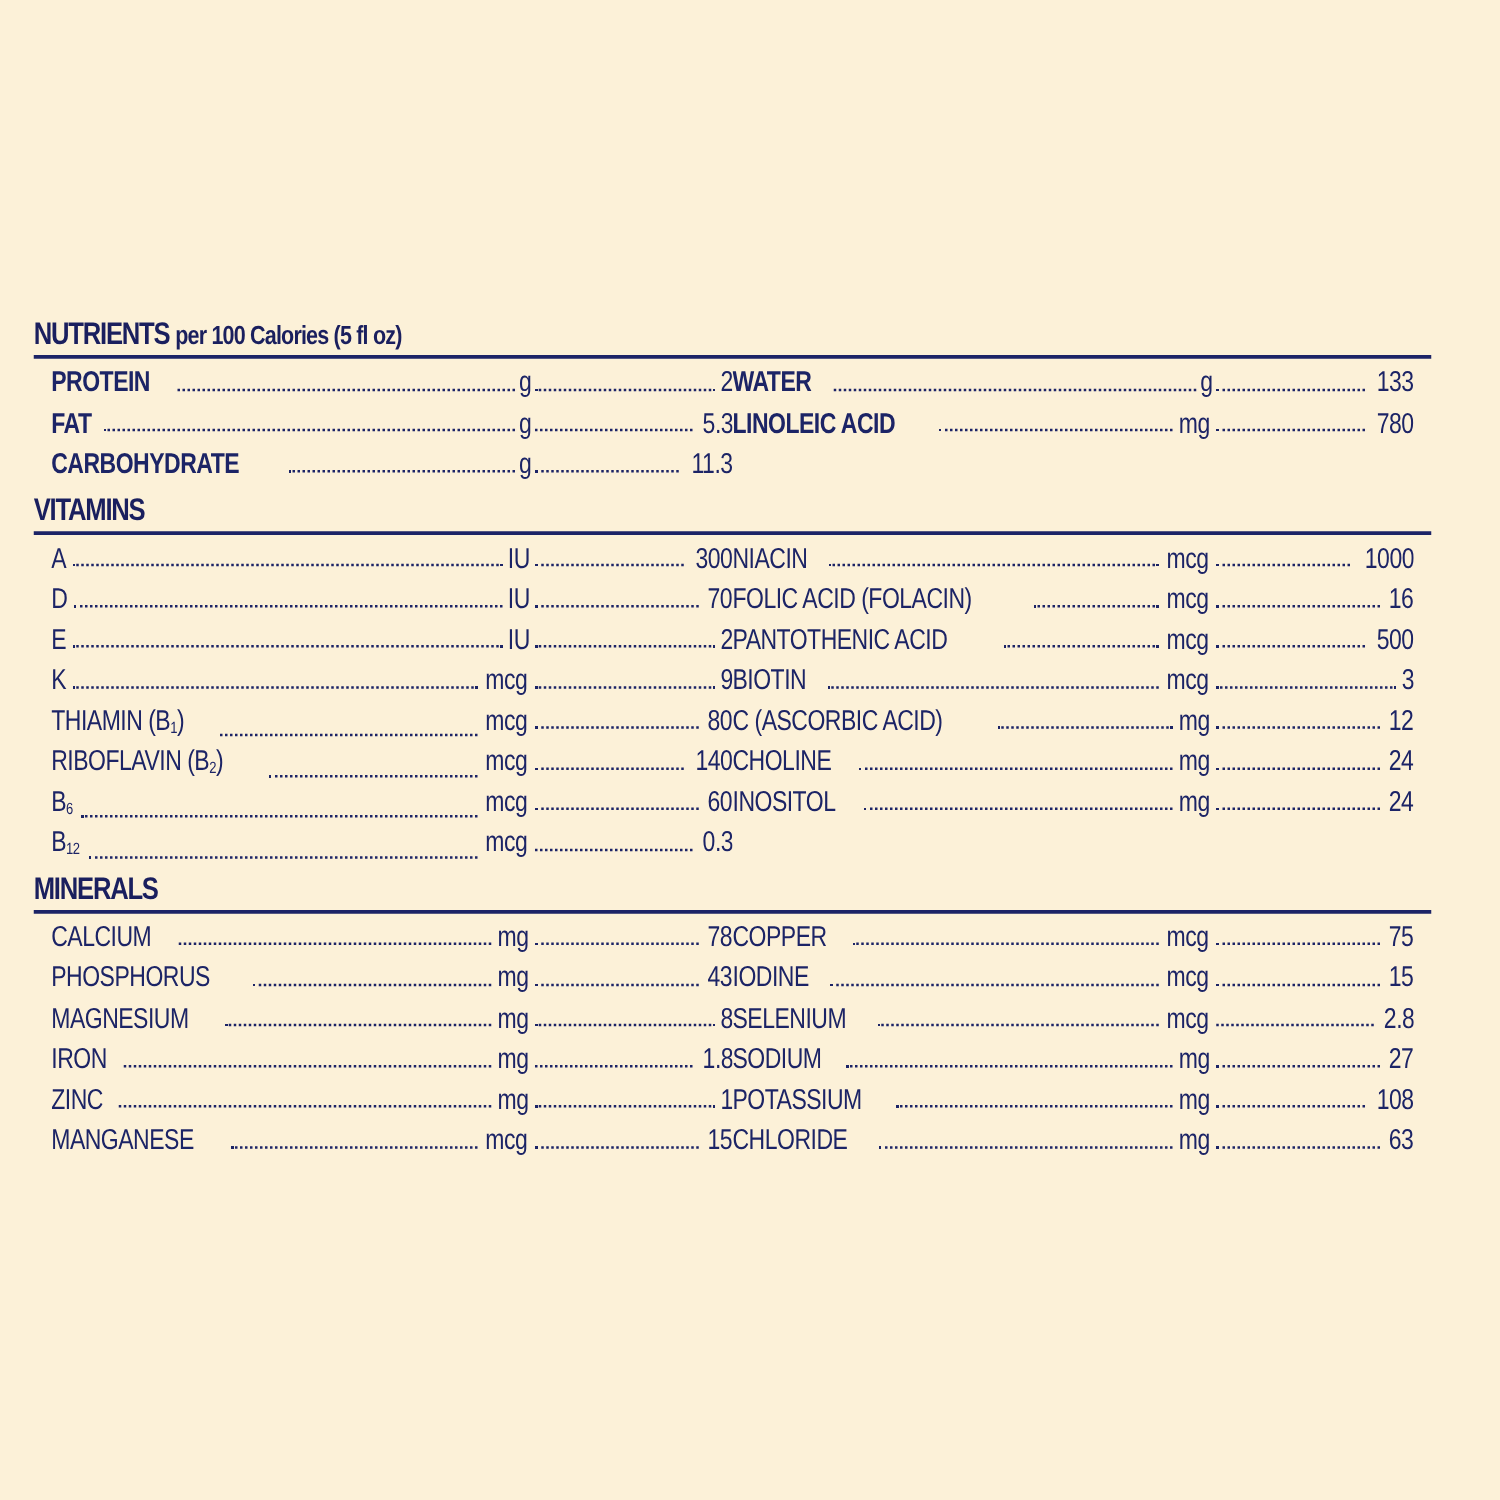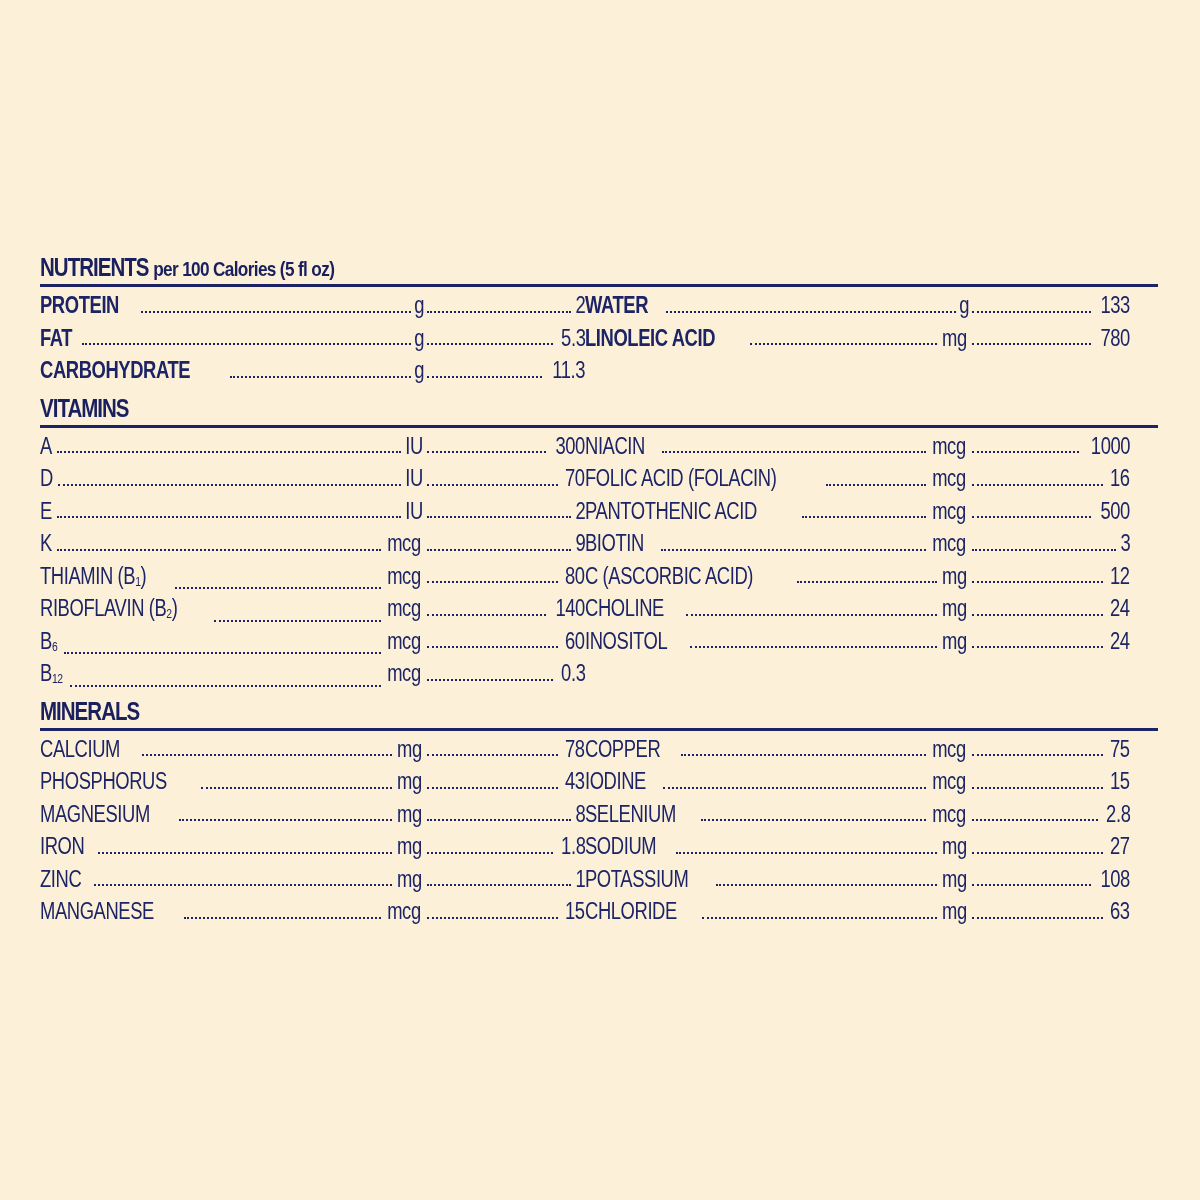--- a/index.html
+++ b/index.html
@@ -1,29 +1,29 @@
 <!DOCTYPE html>
 <html><head>
 <meta charset="utf-8">
 <style>
   html, body { margin:0; padding:0; }
   body {
     width:1200px; height:1200px; background:#fcf1d8;
     font-family:"Liberation Sans", sans-serif; color:#1c2466;
     position:relative; overflow:hidden;
   }
-  .panel { position:absolute; left:40px; top:252px; width:1118px; }
+  .panel { position:absolute; left:27px; top:252px; width:1118px; }
   .section-title {
     font-family:"Liberation Sans", sans-serif; font-weight:bold;
     font-size:25px; letter-spacing:-1.2px; transform:scaleX(0.82); transform-origin:left;
     white-space:nowrap; height:30px; line-height:30px; color:#1a1f5e;
   }
   .section-title .sub { font-size:21px; letter-spacing:-0.8px; }
   .rule { height:3px; background:#1c2466; margin-top:2px; margin-bottom:2px; }
-  .cols { display:flex; justify-content:flex-start; }
+  .cols { display:flex; justify-content:center; }
   .col { width:545px; }
   .row {
     display:flex; align-items:baseline; height:32.5px; line-height:32.5px;
     font-size:23px; white-space:nowrap; overflow:hidden;
   }
   .row .name, .row .unit, .row .val {
     transform:scaleX(0.8); display:inline-block; letter-spacing:-0.5px;
   }
   .row .name { transform-origin:left; }
   .row .val { transform-origin:right; }

